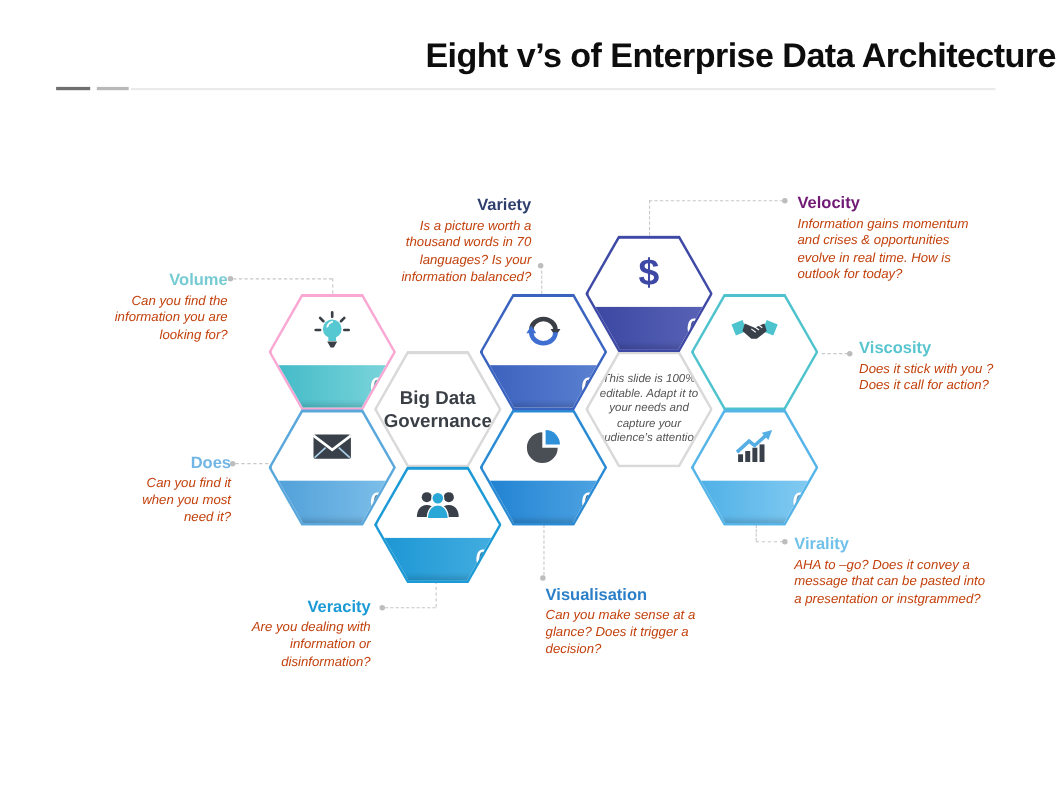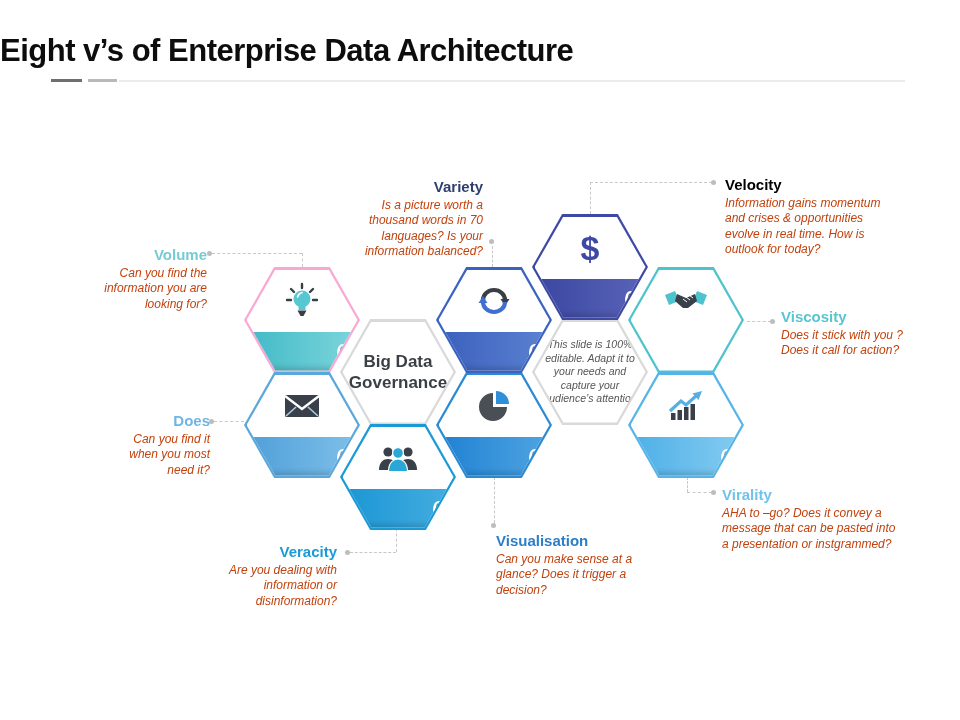--- a/index.html
+++ b/index.html
@@ -1,20 +1,20 @@
 <!DOCTYPE html>
 <html><head>
 <meta charset="utf-8">
 <style>
   html,body{margin:0;padding:0;background:#fff;}
   .canvas{position:relative;width:960px;height:720px;background:#fff;overflow:hidden;
           font-family:"Liberation Sans",sans-serif;}
 
   
-  .title{position:absolute;top:33px;left:0;width:100%;text-align:left;
+  .title{position:absolute;top:33px;left:0;width:100%;text-align:right;
          font-size:31px;font-weight:700;color:#0d0d0d;letter-spacing:-0.5px;}
   .rule{position:absolute;top:80px;left:119px;width:786px;height:2px;background:#ebebeb;}
   .dash1{position:absolute;top:79px;left:51px;width:31px;height:3px;background:#6f6f6f;}
   .dash2{position:absolute;top:79px;left:88px;width:29px;height:3px;background:#b9b9b9;}
 
   
   .hex{position:absolute;width:116px;height:106px;}
   .hex-outer{position:absolute;inset:0;
     clip-path:polygon(26% 0,74% 0,100% 50%,74% 100%,26% 100%,0 50%);}
   .hex-inner{position:absolute;inset:2.5px;background:#fff;
@@ -71,21 +71,21 @@
   #lVariety{right:477px;top:178px;width:142px;}
   #lVisualisation{left:496px;top:532px;width:152px;}
   #lVelocity{left:725px;top:176px;width:172px;}
   #lViscosity{left:781px;top:308px;width:134px;}
   #lVirality{left:722px;top:486px;width:178px;}
   .t-volume{color:#76cbd3}
   .t-value{color:#71b5e5}
   .t-veracity{color:#1b9ad6}
   .t-variety{color:#2e3f6e}
   .t-visualisation{color:#2a7fc8}
-  .t-velocity{color:#000000}
+  .t-velocity{color:#701a75}
   .t-viscosity{color:#58c5cf}
   .t-virality{color:#71c2ea}
 </style>
 </head>
 <body>
 
 <div class="canvas">
 
   <div class="title">Eight v’s of Enterprise Data Architecture</div>
   <div class="rule"></div>

